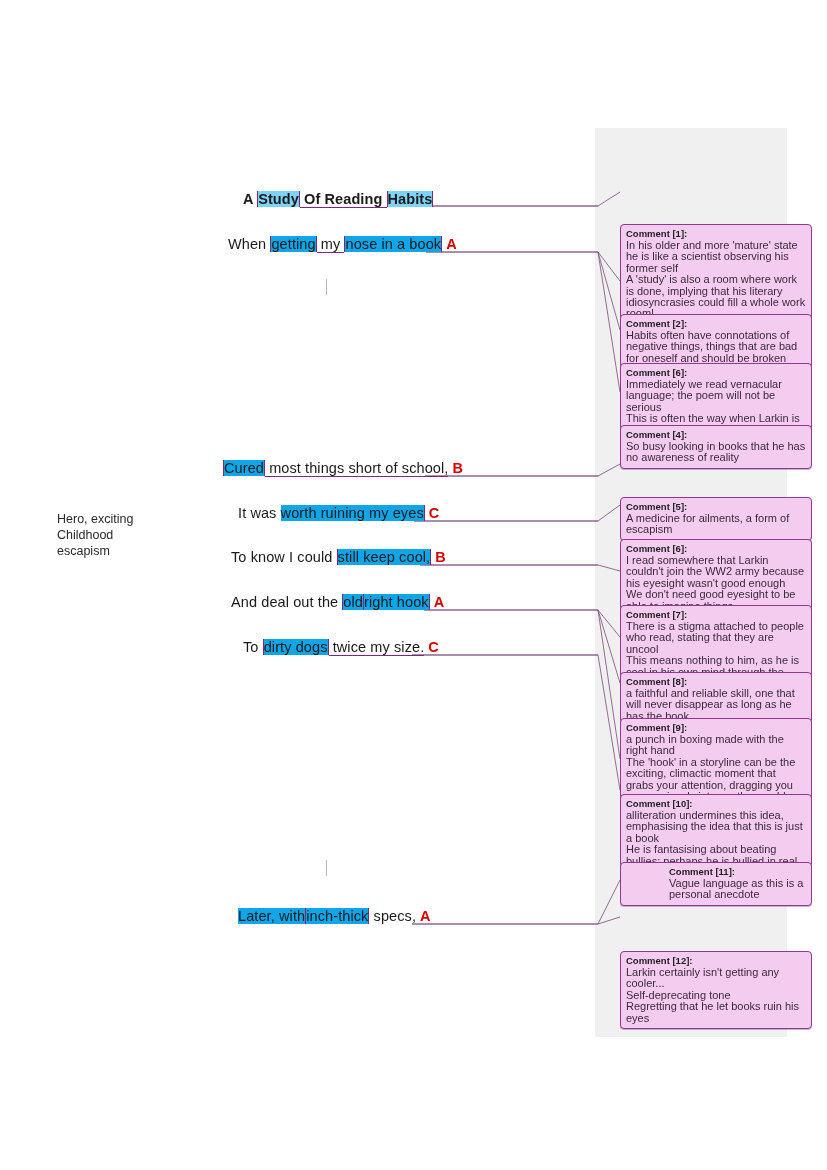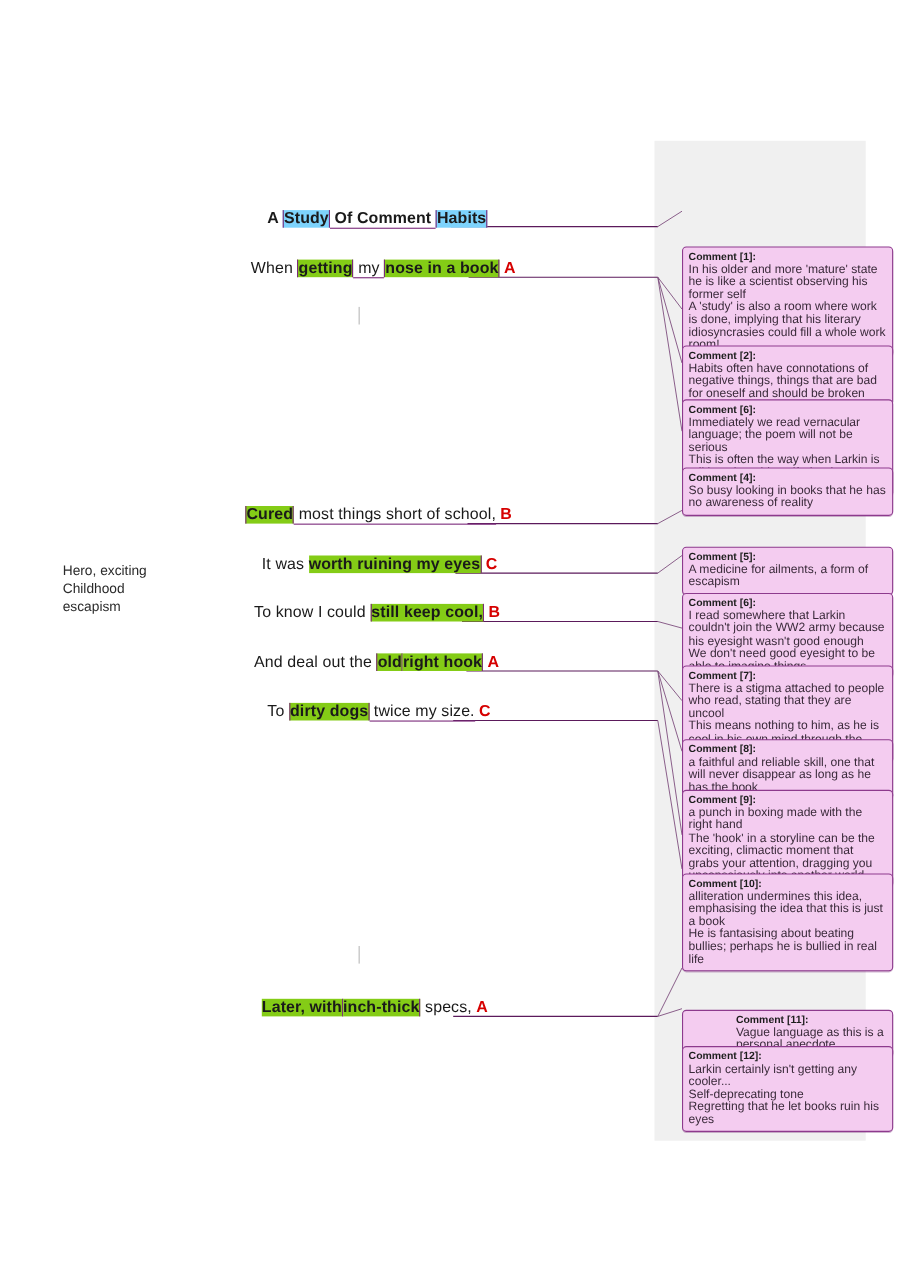--- a/index.html
+++ b/index.html
@@ -52,22 +52,21 @@
     white-space: nowrap;
     line-height: 18px;
     letter-spacing: .1px;
   }
   .doc-title {
     font-weight: bold;
     font-size: 14.5px;
   }
 
   .hl {              
-    background: #84cc16;
-    font-weight: bold;
+    background: #0ea5e9;
   }
   .hl-strong {
     background: #7dd3fc;
   }
   .ul {              
     border-bottom: 1px solid #7b2a7b;
   }
   .bar-l { border-left: 1px solid #7b2a7b; }
   .bar-r { border-right: 1px solid #7b2a7b; }
 
@@ -169,21 +168,21 @@
       <line x1="598" y1="610" x2="620" y2="759"></line>
 
       <line x1="598" y1="655" x2="620" y2="790"></line>
 
       <line x1="598" y1="924" x2="620" y2="880"></line>
       <line x1="598" y1="924" x2="620" y2="917"></line>
     </g>
   </svg>
 
   <div class="doc-line doc-title" style="left:243px; top:190px;">
-    <span>A </span><span class="hl-strong bar-l bar-r">Study</span><span class="ul"> Of Comment </span><span class="hl-strong bar-l bar-r">Habits</span>
+    <span>A </span><span class="hl-strong bar-l bar-r">Study</span><span class="ul"> Of Reading </span><span class="hl-strong bar-l bar-r">Habits</span>
   </div>
 
   <div class="doc-line" style="left:228px; top:235px;">
     <span>When </span><span class="hl bar-l bar-r">getting</span><span class="ul"> my </span><span class="hl bar-l bar-r">nose in a book</span><span class="mark">A</span>
   </div>
 
   <div class="caret" style="left:326px; top:279px; height:16px;"></div>
 
   <div class="doc-line" style="left:223px; top:459px;">
     <span class="hl bar-l bar-r">Cured</span><span class="ul"> most things short of school,</span><span class="mark">B</span>
@@ -282,21 +281,21 @@
   </div>
 
   <div class="comment" style="top:758px;">
     <div class="c-title">Comment [10]:</div>
     <div class="c-body">
         <p>alliteration undermines this idea, emphasising the idea that this is just a book</p>
         <p>He is fantasising about beating bullies; perhaps he is bullied in real life</p>
       </div>
   </div>
 
-  <div class="comment" style="top:882px;padding-left:48px;">
+  <div class="comment" style="top:826px;padding-left:48px;">
     <div class="c-title">Comment [11]:</div>
     <div class="c-body">
         <p>Vague language as this is a personal anecdote</p>
       </div>
   </div>
 
   <div class="comment" style="top:915px;">
     <div class="c-title">Comment [12]:</div>
     <div class="c-body">
         <p>Larkin certainly isn't getting any cooler...</p>

